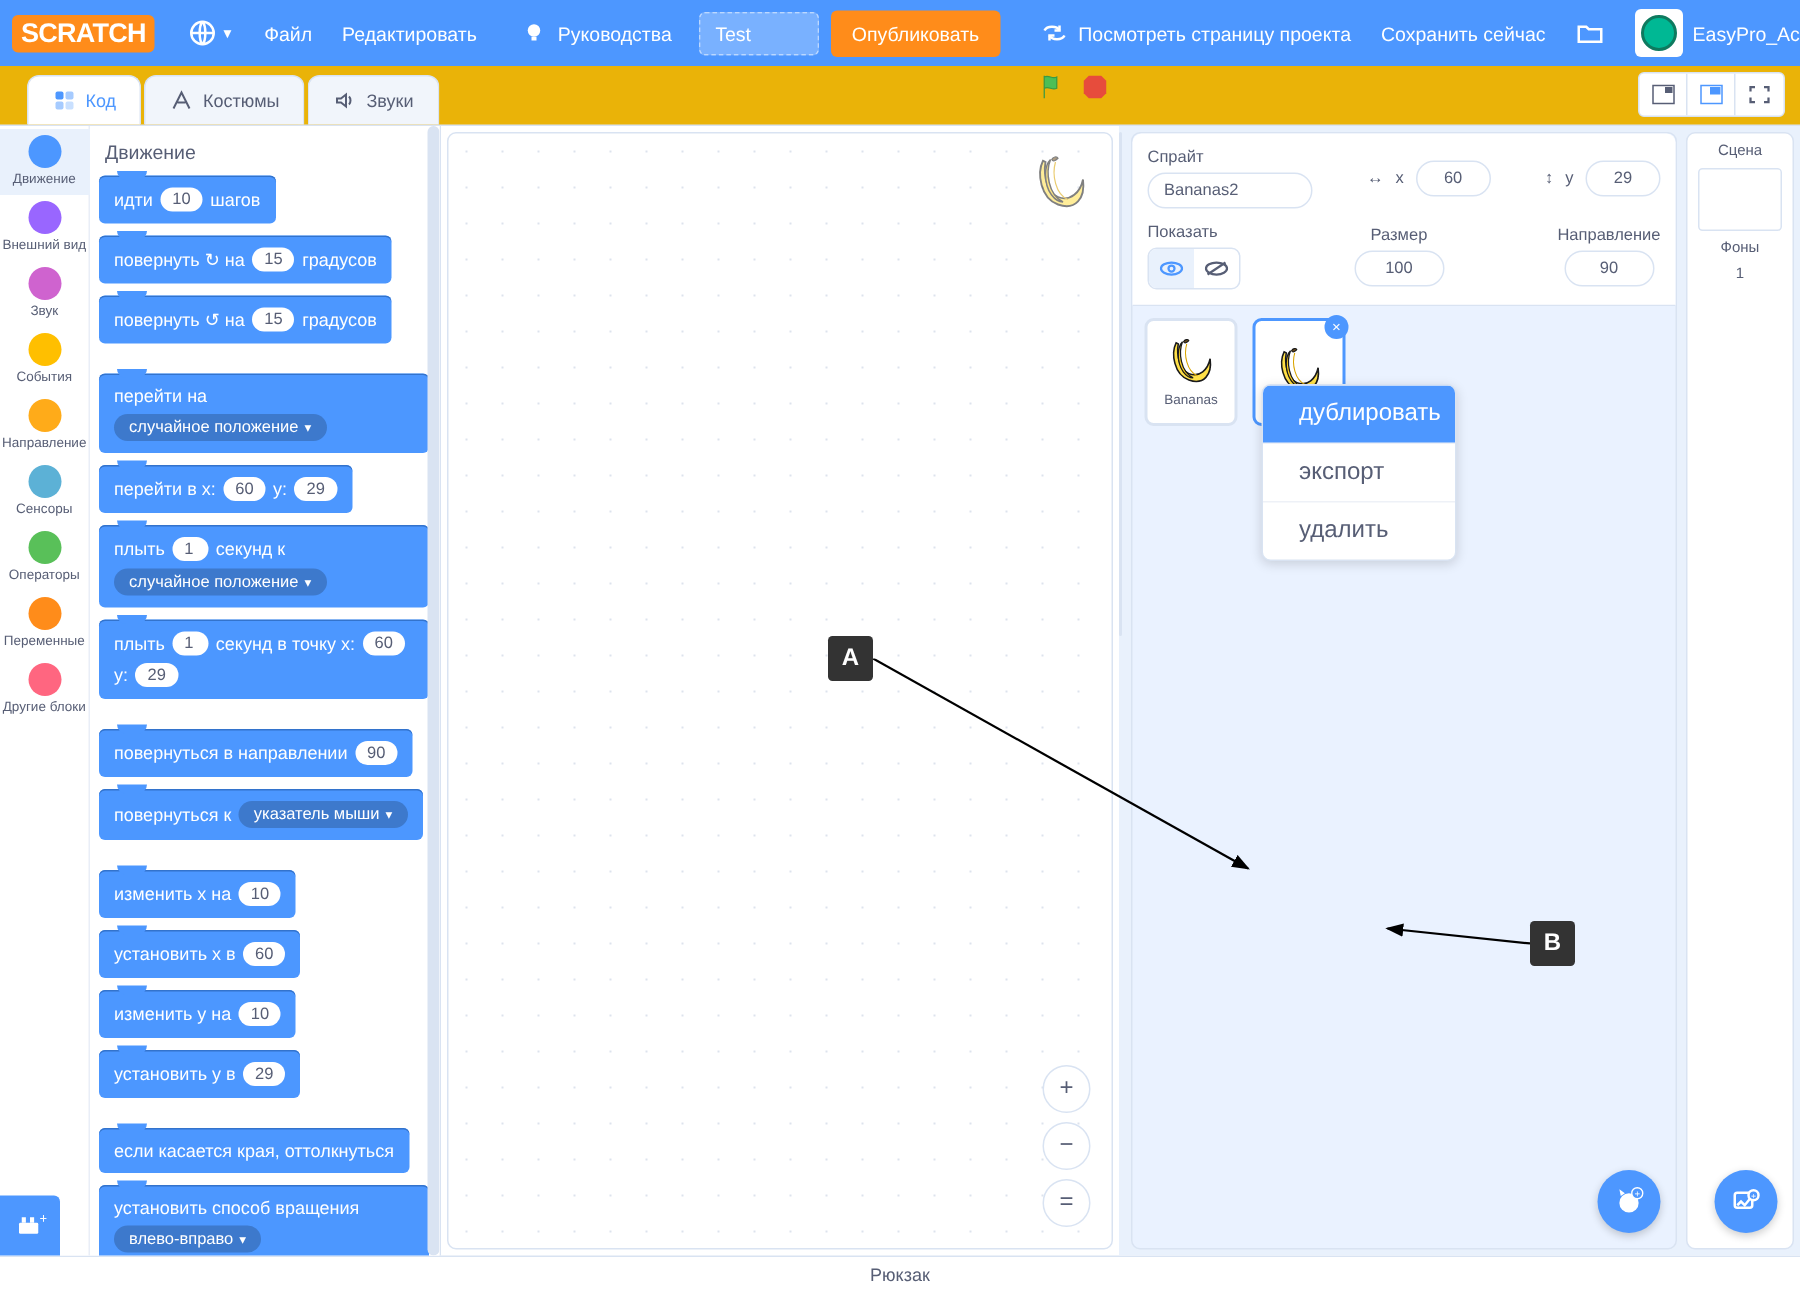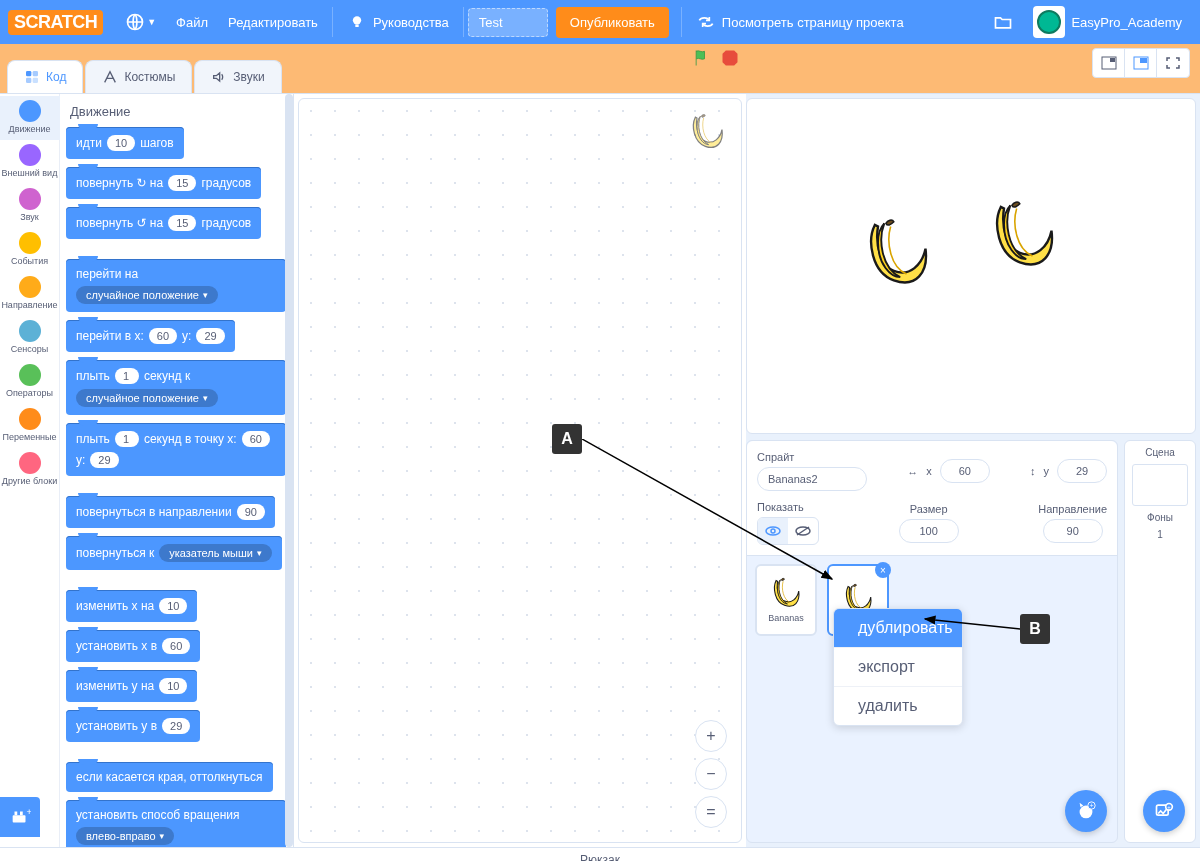--- a/index.html
+++ b/index.html
@@ -14,21 +14,21 @@
 .menu-input { background: rgba(255,255,255,0.25); border: 1px dashed rgba(255,255,255,0.5); color: #fff; padding: 6px 10px; border-radius: 4px; width: 80px; font-size: 13px; }
 .menu-input::placeholder { color: rgba(255,255,255,0.8); }
 .btn-publish { background: #ff8c1a; color: #fff; border: none; padding: 8px 14px; border-radius: 4px; font-size: 13px; cursor: pointer; margin: 0 8px; }
 .menu-spacer { flex: 1; }
 .folder-icon, .globe-icon, .bulb-icon, .refresh-icon { width: 20px; height: 20px; display: inline-block; }
 .user-box { display: flex; align-items: center; gap: 6px; padding: 0 10px; }
 .user-avatar { width: 32px; height: 32px; background: #fff; border-radius: 4px; display: flex; align-items: center; justify-content: center; }
 .user-avatar-inner { width: 24px; height: 24px; background: #00b894; border-radius: 50%; border: 2px solid #0e7a5f; }
 
 
-.tabs-row { height: 50px; display: flex; align-items: flex-end; background: #fdba74; padding-left: 7px; position: relative; border-bottom: 1px solid #d9e3f2; }
+.tabs-row { height: 40px; display: flex; align-items: flex-end; background: #eab308; padding-left: 18px; position: relative; border-bottom: 1px solid #d9e3f2; }
 .tab { display: flex; align-items: center; gap: 6px; padding: 8px 16px; font-size: 12px; color: #575e75; background: #f1f5fb; border: 1px solid #d9e3f2; border-bottom: none; border-radius: 8px 8px 0 0; margin-right: 2px; cursor: pointer; }
 .tab.active { background: #fff; color: #4d97ff; }
 .tab svg { width: 16px; height: 16px; }
 .stage-controls { position: absolute; right: 10px; top: 4px; display: flex; gap: 8px; align-items: center; }
 .stage-controls .flag, .stage-controls .stop { width: 20px; height: 20px; cursor: pointer; }
 .layout-buttons { display: flex; gap: 0; border: 1px solid #d9e3f2; border-radius: 4px; overflow: hidden; background: #fff; margin-left: 20px; }
 .layout-btn { width: 32px; height: 28px; display: flex; align-items: center; justify-content: center; border-right: 1px solid #d9e3f2; cursor: pointer; }
 .layout-btn:last-child { border-right: none; }
 
 
@@ -47,21 +47,21 @@
 .dropdown-pill { background: #3d79cc; color: #fff; border-radius: 14px; padding: 3px 10px; font-size: 11px; display: flex; align-items: center; gap: 4px; }
 .dropdown-pill::after { content: "▾"; font-size: 9px; }
 
 
 .workspace { flex: 1; background: #fff; background-image: radial-gradient(circle, #dde3ed 1px, transparent 1px); background-size: 24px 24px; position: relative; border: 1px solid #d9e3f2; margin: 4px; border-radius: 6px; }
 .ws-sprite-thumb { position: absolute; right: 14px; top: 14px; width: 40px; height: 40px; opacity: 0.55; }
 .ws-zoom { position: absolute; right: 14px; bottom: 14px; display: flex; flex-direction: column; gap: 6px; }
 .ws-zoom-btn { width: 32px; height: 32px; border-radius: 50%; background: #fff; border: 1px solid #d9e3f2; display: flex; align-items: center; justify-content: center; color: #575e75; cursor: pointer; font-size: 16px; }
 
 
-.right-col { width: 454px; display: flex; flex-direction: column; padding: 4px 4px 4px 0; gap: 6px; background: #e9f1fc; }
+.right-col { width: 454px; display: flex; flex-direction: row; padding: 4px 4px 4px 0; gap: 6px; background: #e9f1fc; }
 .stage { background: #fff; border: 1px solid #d9e3f2; border-radius: 6px; height: 336px; position: relative; }
 .banana { position: absolute; }
 .info-row { display: flex; align-items: center; gap: 12px; font-size: 11px; color: #575e75; }
 .info-label { font-size: 11px; color: #575e75; }
 .info-input { border: 1px solid #d9e3f2; border-radius: 16px; padding: 5px 10px; font-size: 11px; color: #575e75; width: 100px; text-align: center; }
 .info-input.name { width: 110px; text-align: left; }
 .toggle-group { display: flex; border: 1px solid #d9e3f2; border-radius: 6px; overflow: hidden; }
 .toggle-btn { width: 30px; height: 26px; display: flex; align-items: center; justify-content: center; cursor: pointer; }
 .toggle-btn.active { background: #e9f1fc; }
 .info-col { display: flex; flex-direction: column; gap: 4px; align-items: center; }
@@ -133,20 +133,21 @@
   <button class="btn-publish">Опубликовать</button>
   <div class="menu-divider"></div>
   <div class="menu-item">
     <svg class="refresh-icon" viewBox="0 0 24 24" fill="none" stroke="#fff" stroke-width="2">
         <path d="M4 10c2-4 10-4 12 0M20 14c-2 4-10 4-12 0"></path>
         <path d="M16 6l0 4-4 0M8 18l0-4 4 0"></path>
       </svg>
     <span style="margin-left:6px">Посмотреть страницу проекта</span>
   </div>
   <div class="menu-spacer"></div>
+  <div class="menu-item">Сохранить сейчас</div>
   <div class="menu-item">
     <svg class="folder-icon" viewBox="0 0 24 24" fill="none" stroke="#fff" stroke-width="2">
         <path d="M3 7h6l2 2h10v10H3z"></path>
       </svg>
   </div>
   <div class="user-box">
     <div class="user-avatar">
         <div class="user-avatar-inner"></div>
       </div>
     <span>EasyPro_Academy</span>

